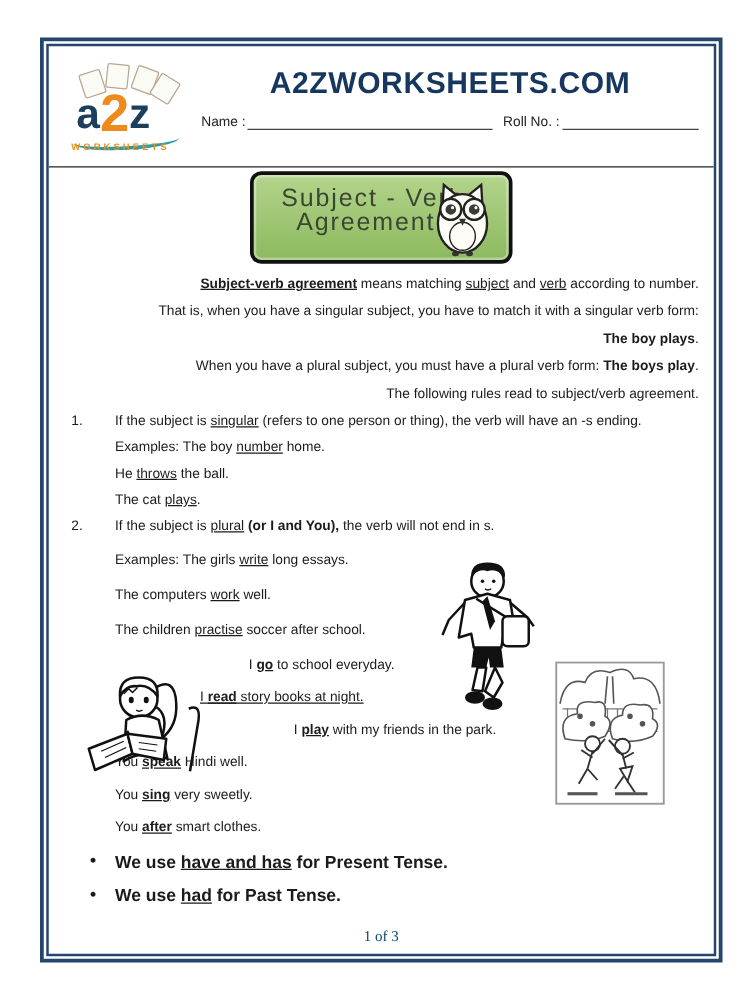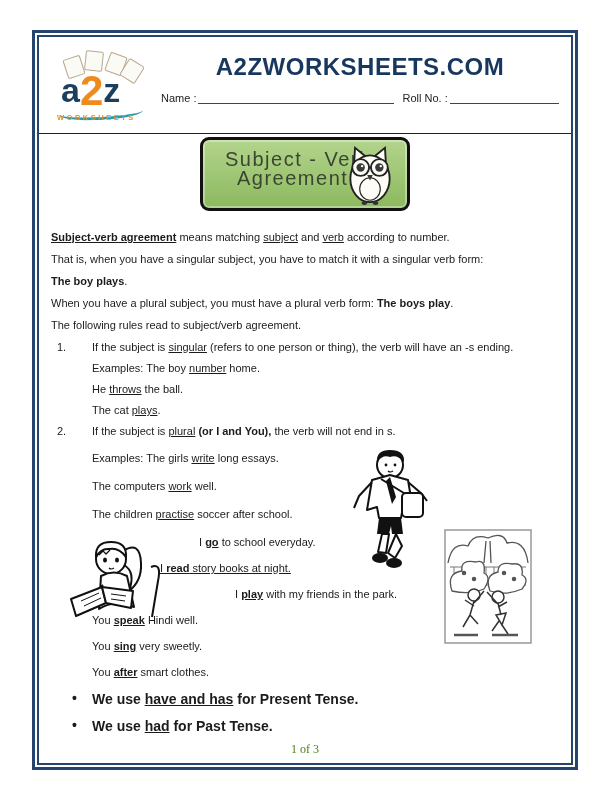--- a/index.html
+++ b/index.html
@@ -38,40 +38,40 @@
   .banner{width:204px;height:68px;margin:3px auto 0 auto;position:relative;
     background:linear-gradient(#b3d48c,#8cb95e);
     border:3px solid #111;border-radius:9px;
     box-shadow:inset 0 0 0 2px rgba(255,255,255,0.35);}
   .banner-text{padding:10px 0 0 22px;font-size:20px;letter-spacing:1.5px;
     color:#3a4631;line-height:19px;}
   .banner-text .t2{padding-left:12px;}
   .owl{position:absolute;right:8px;bottom:2px;}
   
   .content{font-size:11px;line-height:18px;}
-  .intro{margin-top:17px;}
+  .intro{margin-top:7px;text-align:right;}
   .intro p{margin:0 0 4px 0;}
   .b{font-weight:bold;}
   .u{text-decoration:underline;}
   .rulerow{display:flex;margin:0 0 3px 0;}
   .rnum{flex:0 0 35px;padding-left:6px;}
   .rtext{flex:1;padding-right:34px;}
   .exline{margin:0 0 3px 41px;}
   .sp2 .exline{margin-bottom:10px;}
   .gap6{height:6px;}
   .iline{margin-bottom:8px;}
   .i1{margin-left:148px;}
   .i2{margin-left:109px;text-decoration:underline;}
   .i3{margin-left:184px;}
   .yline{margin-left:41px;margin-bottom:8px;}
   .bullets{margin-top:4px;font-size:14px;font-weight:bold;line-height:20px;}
   .bullet-line{position:relative;padding-left:41px;margin-bottom:7px;}
   .bullet-line .dot{position:absolute;left:21px;top:-1px;font-size:14px;}
   .footer{position:absolute;left:0;bottom:6px;width:100%;text-align:center;
-    font-family:"Liberation Serif", serif;font-size:12px;color:#4d7c0f;}
+    font-family:"Liberation Serif", serif;font-size:12px;color:#0c4a6e;}
   
   .illus{position:absolute;}
   .illus-boy{left:305px;top:409px;}
   .illus-girl{left:20px;top:492px;}
   .illus-park{left:405px;top:492px;}
 </style>
 </head>
 <body>
 
 <div class="sheet">

